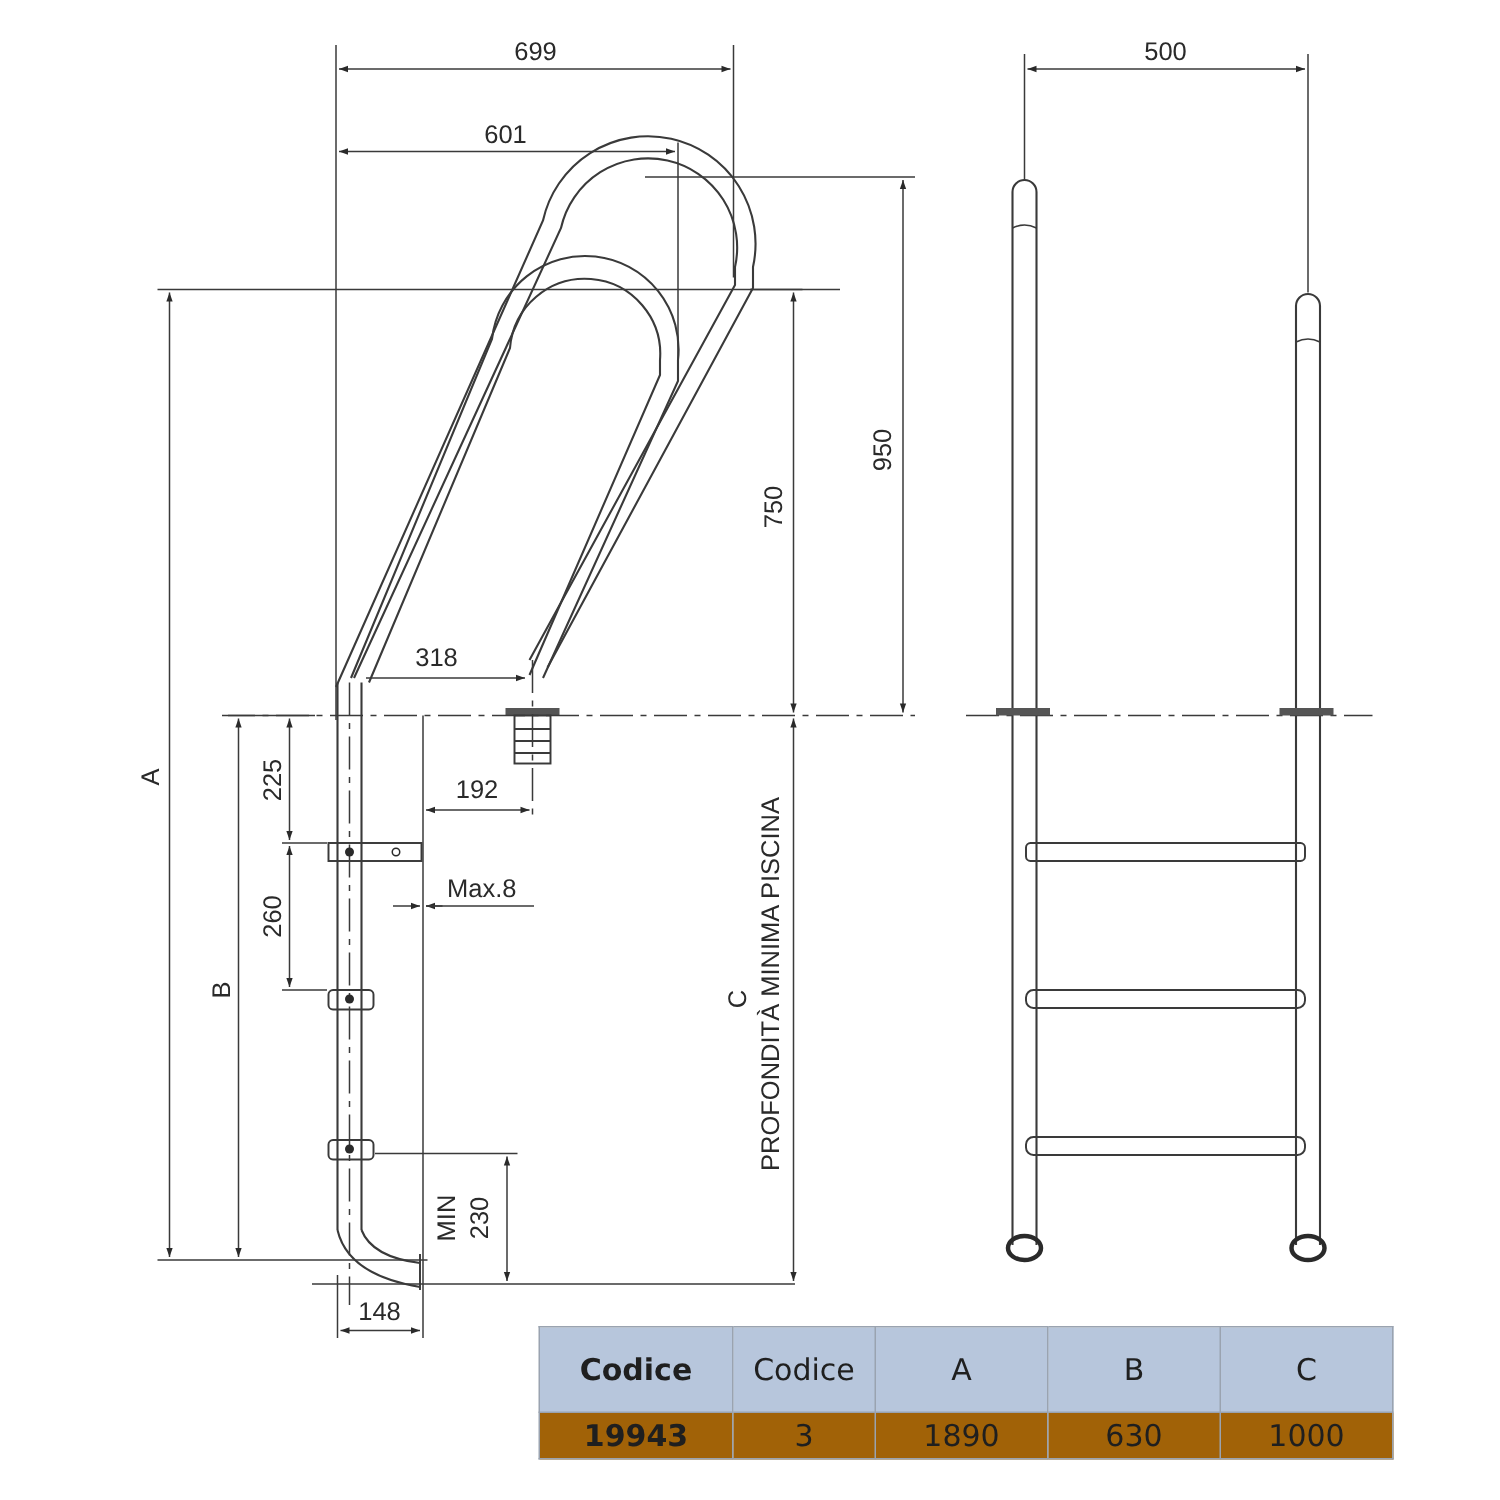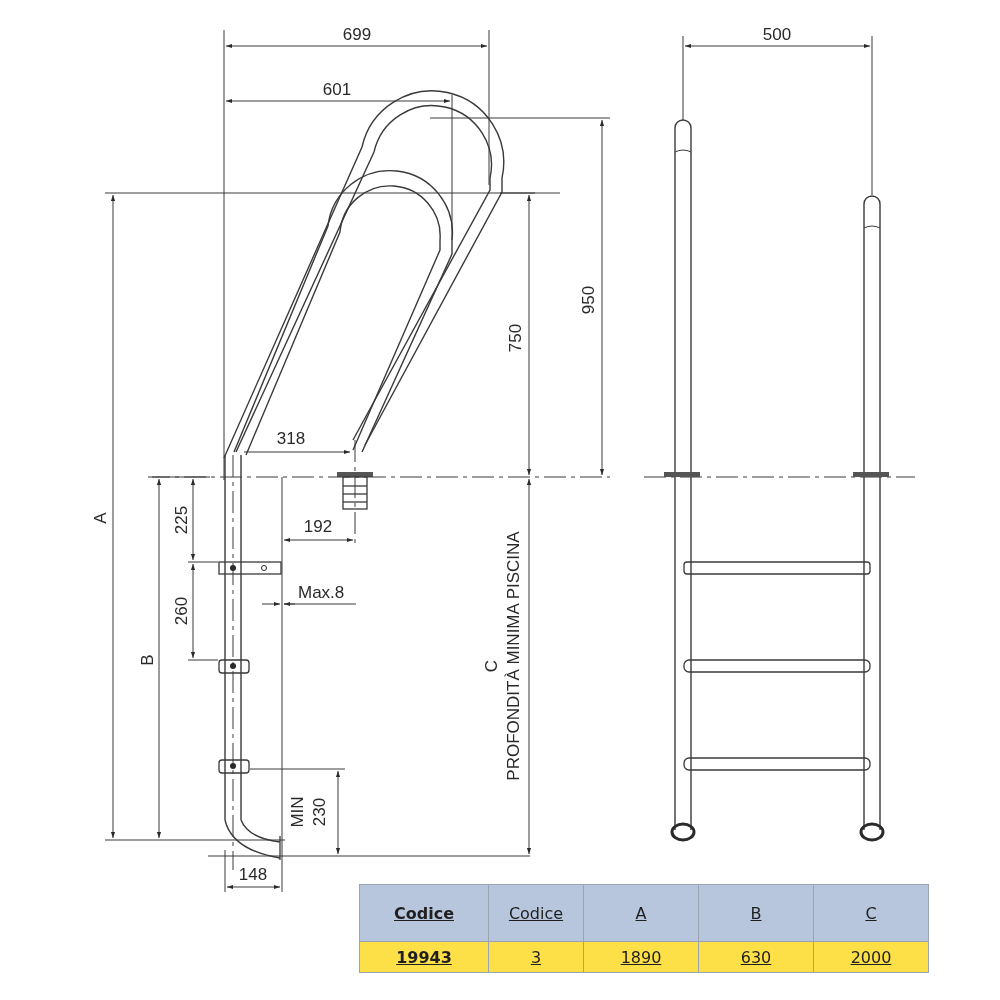--- a/index.html
+++ b/index.html
@@ -5,23 +5,23 @@
   html, body { margin:0; padding:0; background:#ffffff; }
   body { width:1000px; height:1000px; position:relative; overflow:hidden; font-family:"Liberation Sans", sans-serif; }
   svg.drawing { position:absolute; left:0; top:0; width:1000px; height:1000px; }
   svg text { font-family:"Liberation Sans", sans-serif; fill:#2a2a2a; }
   .dim-text { font-size:17px; }
   .ln { stroke:#3a3a3a; stroke-width:1.3; fill:none; }
   .thin { stroke:#3a3a3a; stroke-width:1; fill:none; }
   .pipe { stroke:#3a3a3a; stroke-width:1.4; fill:none; }
   .dash { stroke:#3a3a3a; stroke-width:1; fill:none; stroke-dasharray:22 5 4 5; }
   .spec-table { position:absolute; left:359px; top:884px; border-collapse:collapse; font-family:"DejaVu Sans", sans-serif; }
-  .spec-table td { border:1.5px solid #9aa3b0; text-align:center; font-size:16px; color:#1f1f1f; padding:0;text-decoration:underline; }
+  .spec-table td { border:1.5px solid #9aa3b0; text-align:center; font-size:20px; color:#1f1f1f; padding:0; }
   .spec-table tr.head td { background:#b7c6dc; height:56px; }
-  .spec-table tr.row td { background:#fde047; height:30px; }
+  .spec-table tr.row td { background:#a16207; height:30px; }
   .spec-table .bold { font-weight:bold; }
 </style>
 </head>
 <body>
 
 <svg class="drawing" viewBox="0 0 1000 1000" xmlns="http://www.w3.org/2000/svg">
   <defs>
     <marker id="arr" viewBox="0 0 10 10" refX="10" refY="5" markerWidth="9" markerHeight="6" orient="auto-start-reverse">
       <path d="M0,1.5 L10,5 L0,8.5 z" fill="#2a2a2a"></path>
     </marker>
@@ -152,16 +152,16 @@
     <td style="width:94px">Codice</td>
     <td style="width:114px">A</td>
     <td style="width:114px">B</td>
     <td style="width:114px">C</td>
   </tr>
   <tr class="row">
     <td class="bold">19943</td>
     <td>3</td>
     <td>1890</td>
     <td>630</td>
-    <td>2000</td>
+    <td>1000</td>
   </tr>
 </tbody>
   </table>
 
 </body></html>

